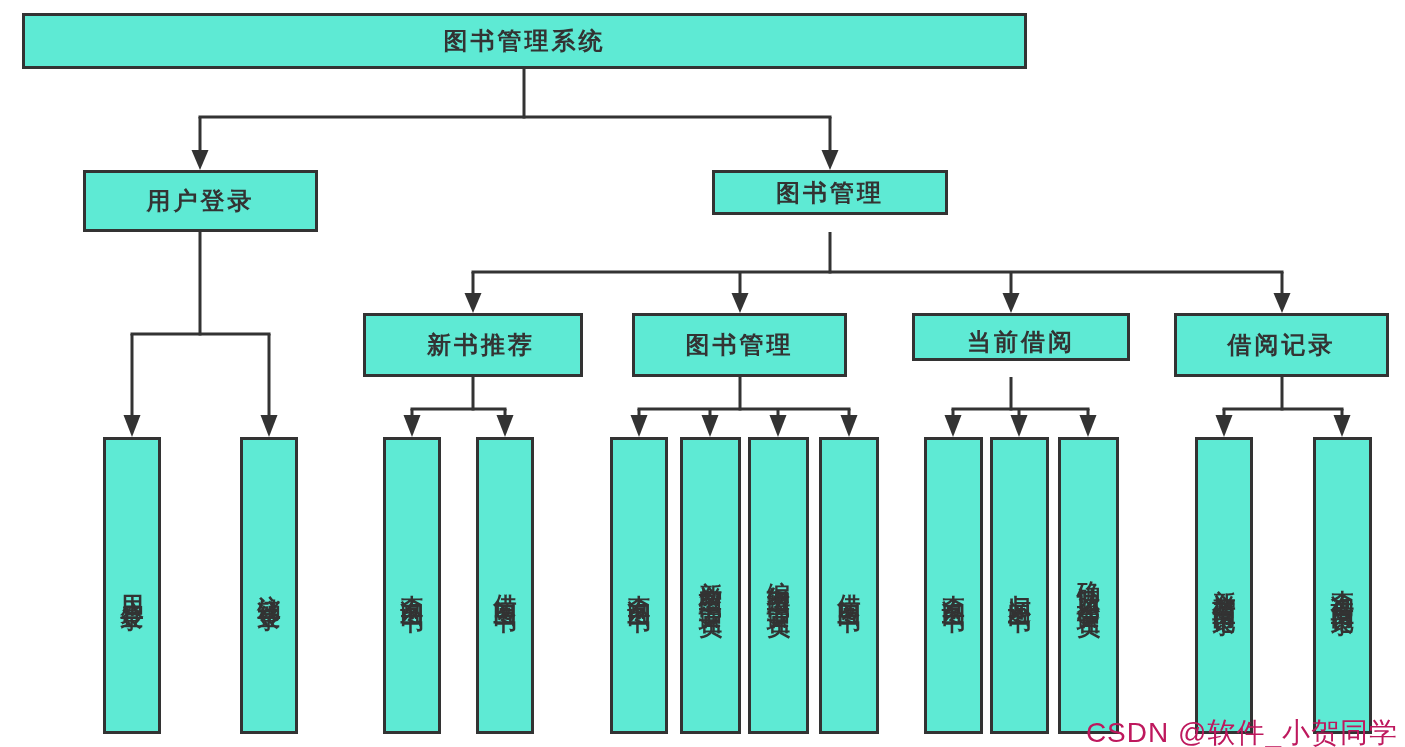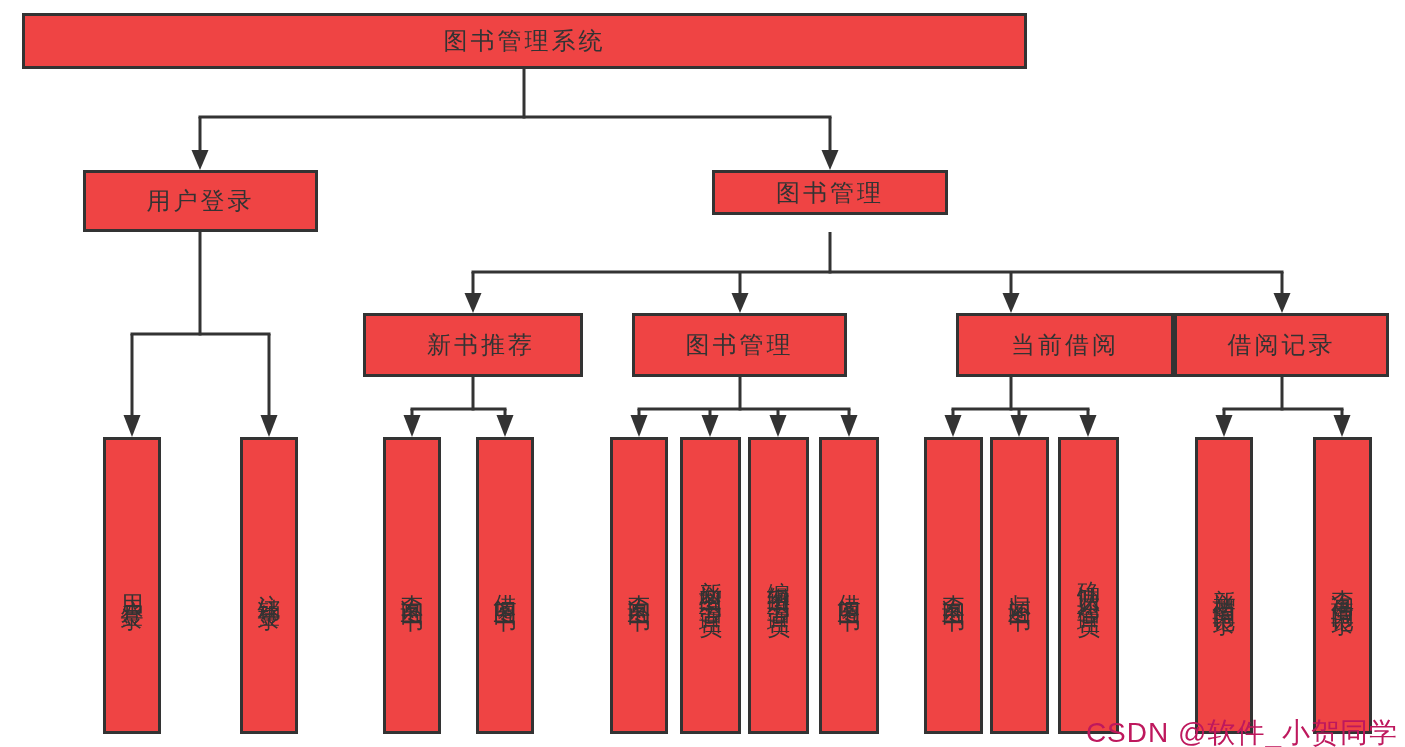--- a/index.html
+++ b/index.html
@@ -17,26 +17,27 @@
   }
   #connectors {
     position: absolute;
     left: 0; top: 0;
     z-index: 1;
   }
   .node {
     position: absolute;
     box-sizing: border-box;
     border: 3px solid #333333;
-    background: #ef4444;
+    background: #5eead4;
     color: #333333;
     display: flex;
     align-items: center;
     justify-content: center;
     z-index: 2;
+    font-weight: bold;
   }
   .h-node {
     font-size: 24px;
     letter-spacing: 3px;
     white-space: nowrap;
   }
   .v-node {
     writing-mode: vertical-rl;
     text-orientation: mixed;
     font-size: 23px;
@@ -131,21 +132,21 @@
   <div class="node h-node" style="left:712px; top:170px; width:236px; height:45px;">
     <span>图书管理</span>
   </div>
 
   <div class="node h-node" style="left:363px; top:313px; width:220px; height:64px;padding-left:16px;">
     <span>新书推荐</span>
   </div>
   <div class="node h-node" style="left:632px; top:313px; width:215px; height:64px;">
     <span>图书管理</span>
   </div>
-  <div class="node h-node" style="left:956px; top:313px; width:218px; height:64px;">
+  <div class="node h-node" style="left:912px; top:313px; width:218px; height:48px;align-items:flex-end;">
     <span>当前借阅</span>
   </div>
   <div class="node h-node" style="left:1174px; top:313px; width:215px; height:64px;">
     <span>借阅记录</span>
   </div>
 
   <div class="node v-node" style="left:103px; top:437px; width:58px; height:297px;">
     <span>用户登录</span>
   </div>
   <div class="node v-node" style="left:240px; top:437px; width:58px; height:297px;">

